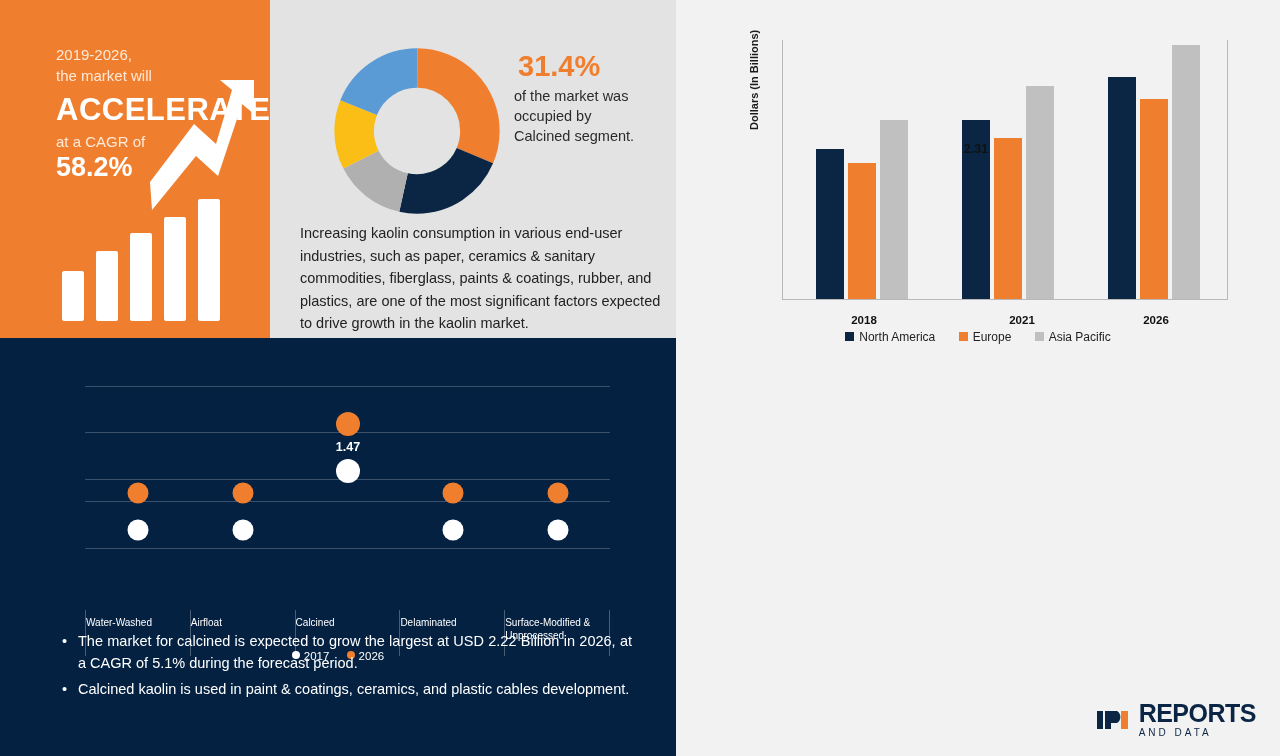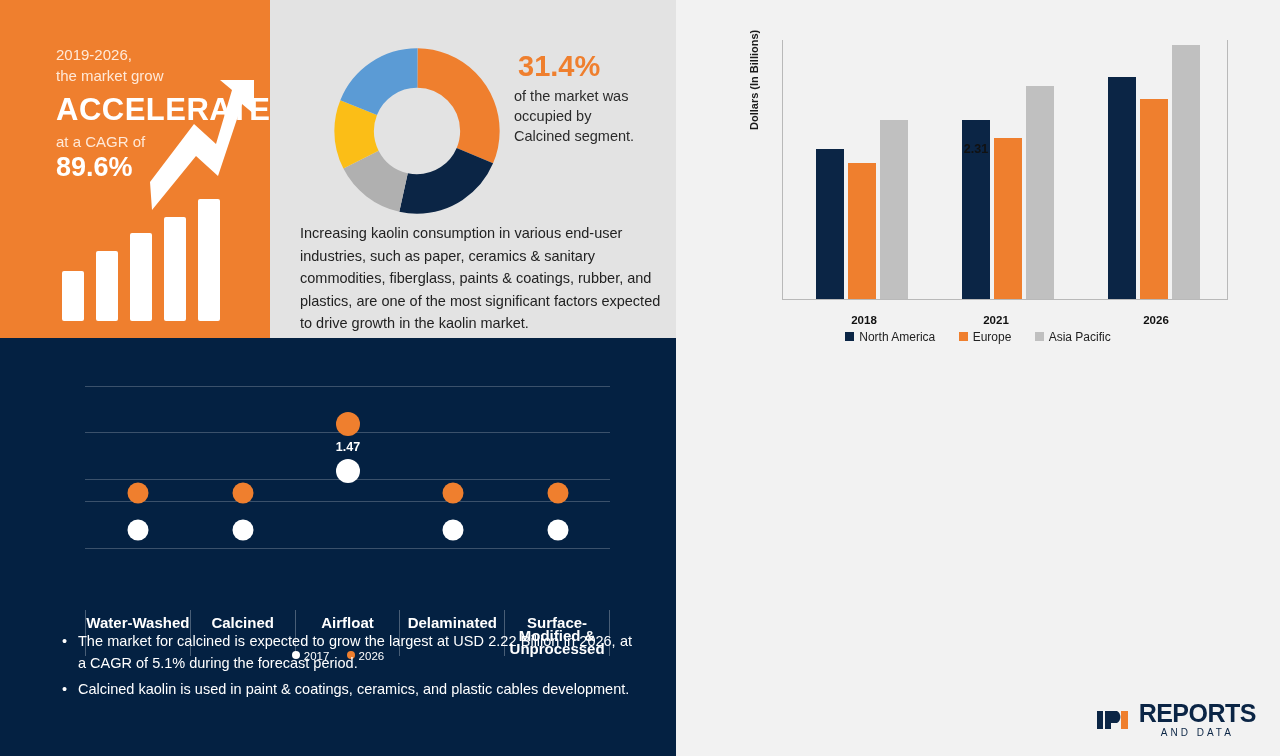--- a/index.html
+++ b/index.html
@@ -45,21 +45,21 @@
   .dot-chart { position: absolute; left: 85px; top: 24px; width: 525px; height: 226px; }
   .grid-line { position: absolute; left: 0; width: 525px; height: 1px; background: rgba(255,255,255,0.22); }
   .dot { position: absolute; width: 21px; height: 21px; border-radius: 50%; transform: translate(-50%, -50%); }
   .dot.y2026 { background: #ef7f2e; }
   .dot.y2017 { background: #ffffff; }
   .dot.big { width: 24px; height: 24px; }
   .dot-val { position: absolute; font-size: 12.5px; font-weight: bold; color: #fff; transform: translateX(-50%); }
 
   .cat-axis { position: absolute; left: 85px; top: 272px; width: 525px; height: 46px; display: flex; }
   .cat {
-    flex: 1; text-align: center; font-size: 15px; font-weight: bold; color: #ffffff;
+    flex: 1; font-size: 10px; font-weight: normal; color: #ffffff;
     border-left: 1px solid rgba(255,255,255,0.28); padding-top: 6px; line-height: 13px;
   }
   .cat:last-child { border-right: 1px solid rgba(255,255,255,0.28); }
   .dot-legend { position: absolute; left: 0; top: 312px; width: 676px; text-align: center; font-size: 11.5px; }
   .dot-legend .lg { margin: 0 7px; white-space: nowrap; }
   .lgdot { display: inline-block; width: 8px; height: 8px; border-radius: 50%; margin-right: 4px; vertical-align: 1px; }
 
   .bullets { position: absolute; left: 62px; top: 292px; width: 570px; }
   .bullet { display: flex; font-size: 14.5px; line-height: 22px; color: #ffffff; margin-bottom: 4px; }
   .bullet .bdot { width: 16px; flex: 0 0 16px; }
@@ -84,33 +84,33 @@
   .grp-label { position: absolute; bottom: 14px; font-size: 11.5px; font-weight: bold; color: #111; transform: translateX(-50%); }
   .bar-val { position: absolute; font-size: 12.5px; font-weight: bold; color: #111; transform: translateX(-50%); }
   .bar-legend { position: absolute; left: 0; top: 330px; width: 604px; text-align: center; font-size: 12px; color: #222; }
   .bar-legend .bl { margin: 0 10px; white-space: nowrap; }
   .blsq { display: inline-block; width: 9px; height: 9px; margin-right: 5px; vertical-align: 0px; }
 
   .logo { position: absolute; right: 24px; bottom: 18px; display: flex; align-items: center; }
   .logo-mark { width: 34px; height: 26px; position: relative; margin-right: 8px; }
   .logo-text { line-height: 1; }
   .logo-main { font-size: 25px; font-weight: bold; color: #0b2545; letter-spacing: -0.5px; }
-  .logo-sub { font-size: 10px; letter-spacing: 3px; color: #0b2545; text-align: center; margin-top: 2px; }
+  .logo-sub { font-size: 10px; letter-spacing: 3px; color: #0b2545; text-align: left; margin-top: 2px; }
 </style>
 </head>
 <body>
 
 <div class="root">
 
   <div class="orange-panel">
     <div class="op-line1">2019-2026,</div>
-    <div class="op-line1">the market grow</div>
+    <div class="op-line1">the market will</div>
     <div class="op-accel">ACCELERATE</div>
     <div class="op-cagr">at a CAGR of</div>
-    <div class="op-pct">89.6%</div>
+    <div class="op-pct">58.2%</div>
 
     <div class="bars-art">
       <div class="bar-w" style="left:10px;  width:22px; height:50px;"></div>
       <div class="bar-w" style="left:44px;  width:22px; height:70px;"></div>
       <div class="bar-w" style="left:78px;  width:22px; height:88px;"></div>
       <div class="bar-w" style="left:112px; width:22px; height:104px;"></div>
       <div class="bar-w" style="left:146px; width:22px; height:122px;"></div>
     </div>
     <svg class="arrow-art" width="110" height="140" viewBox="0 0 110 140">
       <path d="M2 132 L46 78 L68 98 L92 26 L104 36 L104 2 L70 2 L82 12 L66 66 L44 46 L0 104 Z" fill="#ffffff"></path>
@@ -152,22 +152,22 @@
       <div class="dot y2017" style="left:158px; top:168px;"></div>
       <div class="dot y2017 big" style="left:263px; top:109px;"></div>
       <div class="dot y2017" style="left:368px; top:168px;"></div>
       <div class="dot y2017" style="left:473px; top:168px;"></div>
 
       <div class="dot-val" style="left:263px; top:78px;">1.47</div>
     </div>
 
     <div class="cat-axis">
       <div class="cat">Water-Washed</div>
+      <div class="cat">Airfloat</div>
       <div class="cat">Calcined</div>
-      <div class="cat">Airfloat</div>
       <div class="cat">Delaminated</div>
       <div class="cat">Surface-Modified &amp; Unprocessed</div>
     </div>
 
     <div class="dot-legend">
       <span class="lg">
         <span class="lgdot" style="background:#ffffff"></span><span>2017</span>
       </span>
       <span class="lg">
         <span class="lgdot" style="background:#ef7f2e"></span><span>2026</span>
@@ -200,21 +200,21 @@
         <div class="bar ap" style="height:179px;"></div>
       </div>
       <div class="grp-label" style="left:88px;margin-top:46px;">2018</div>
 
       <div class="bargroup" style="left:186px;">
         <div class="bar na" style="height:179px;"></div>
         <div class="bar eu" style="height:161px;"></div>
         <div class="bar ap" style="height:213px;"></div>
       </div>
       <div class="bar-val" style="left:200px; top:102px;">2.31</div>
-      <div class="grp-label" style="left:220px;">2021</div>
+      <div class="grp-label" style="left:246px;">2021</div>
 
       <div class="bargroup" style="left:332px;">
         <div class="bar na" style="height:222px;"></div>
         <div class="bar eu" style="height:200px;"></div>
         <div class="bar ap" style="height:254px;"></div>
       </div>
       <div class="grp-label" style="left:380px;">2026</div>
     </div>
 
     <div class="bar-legend">

